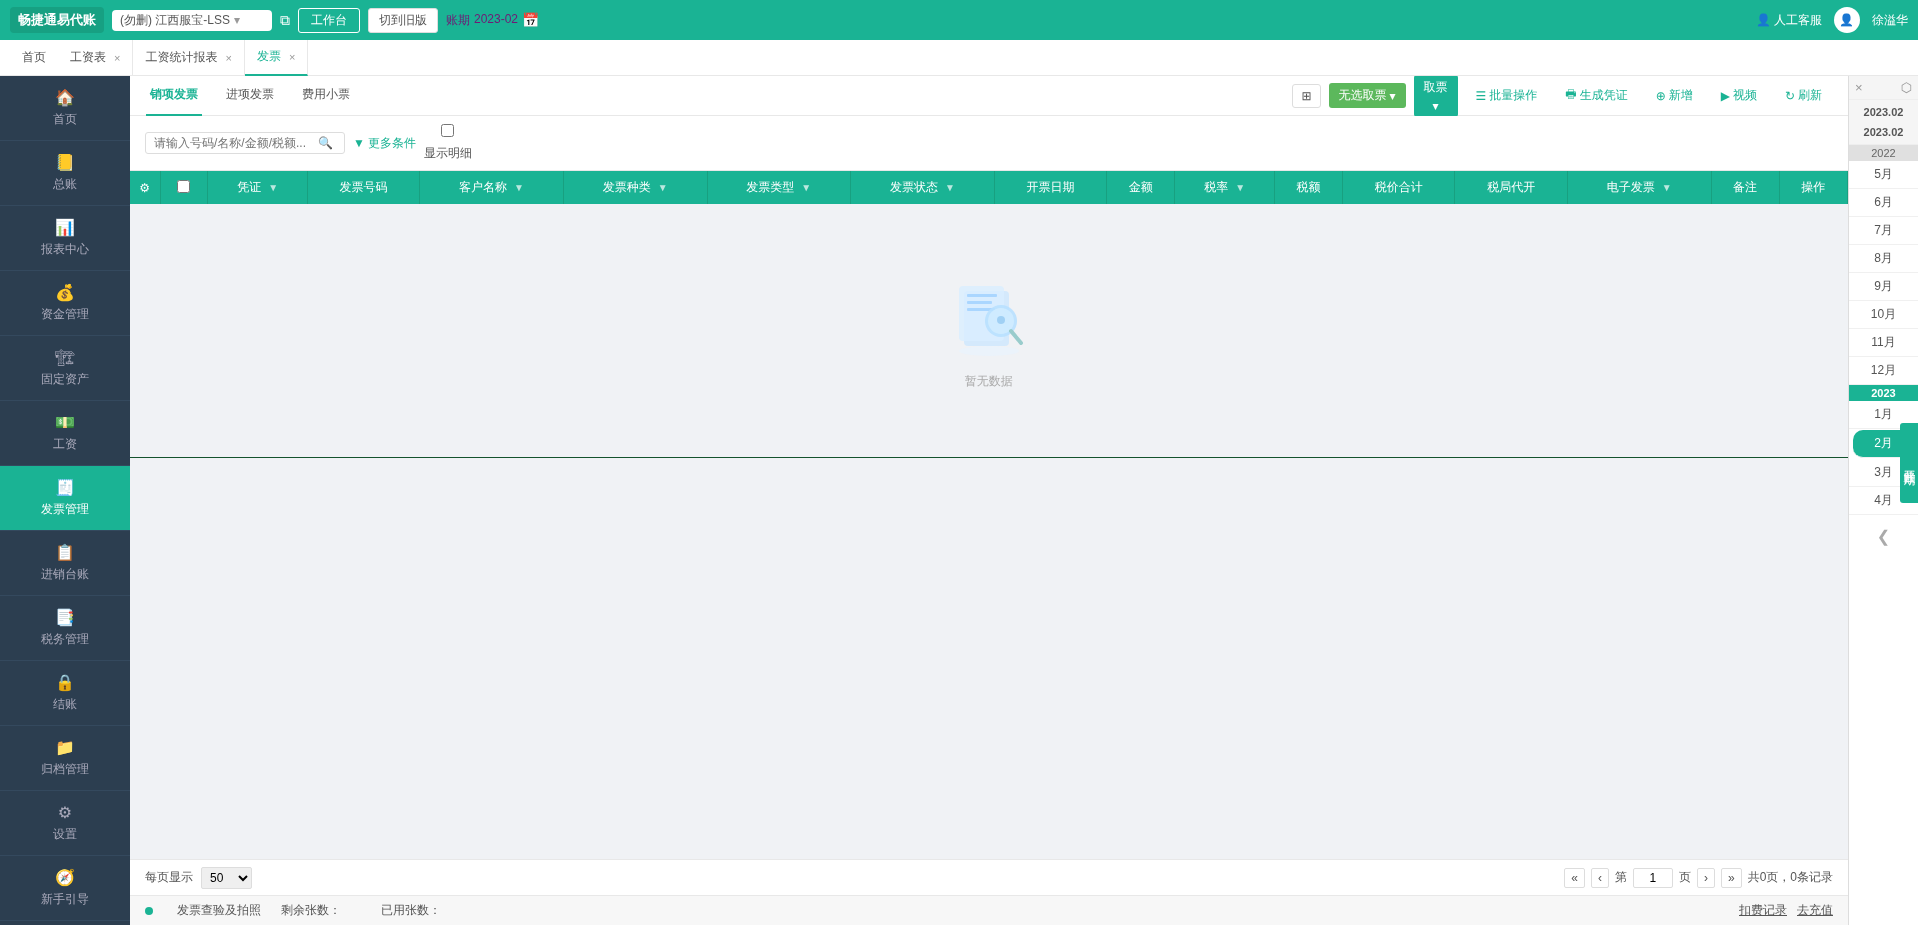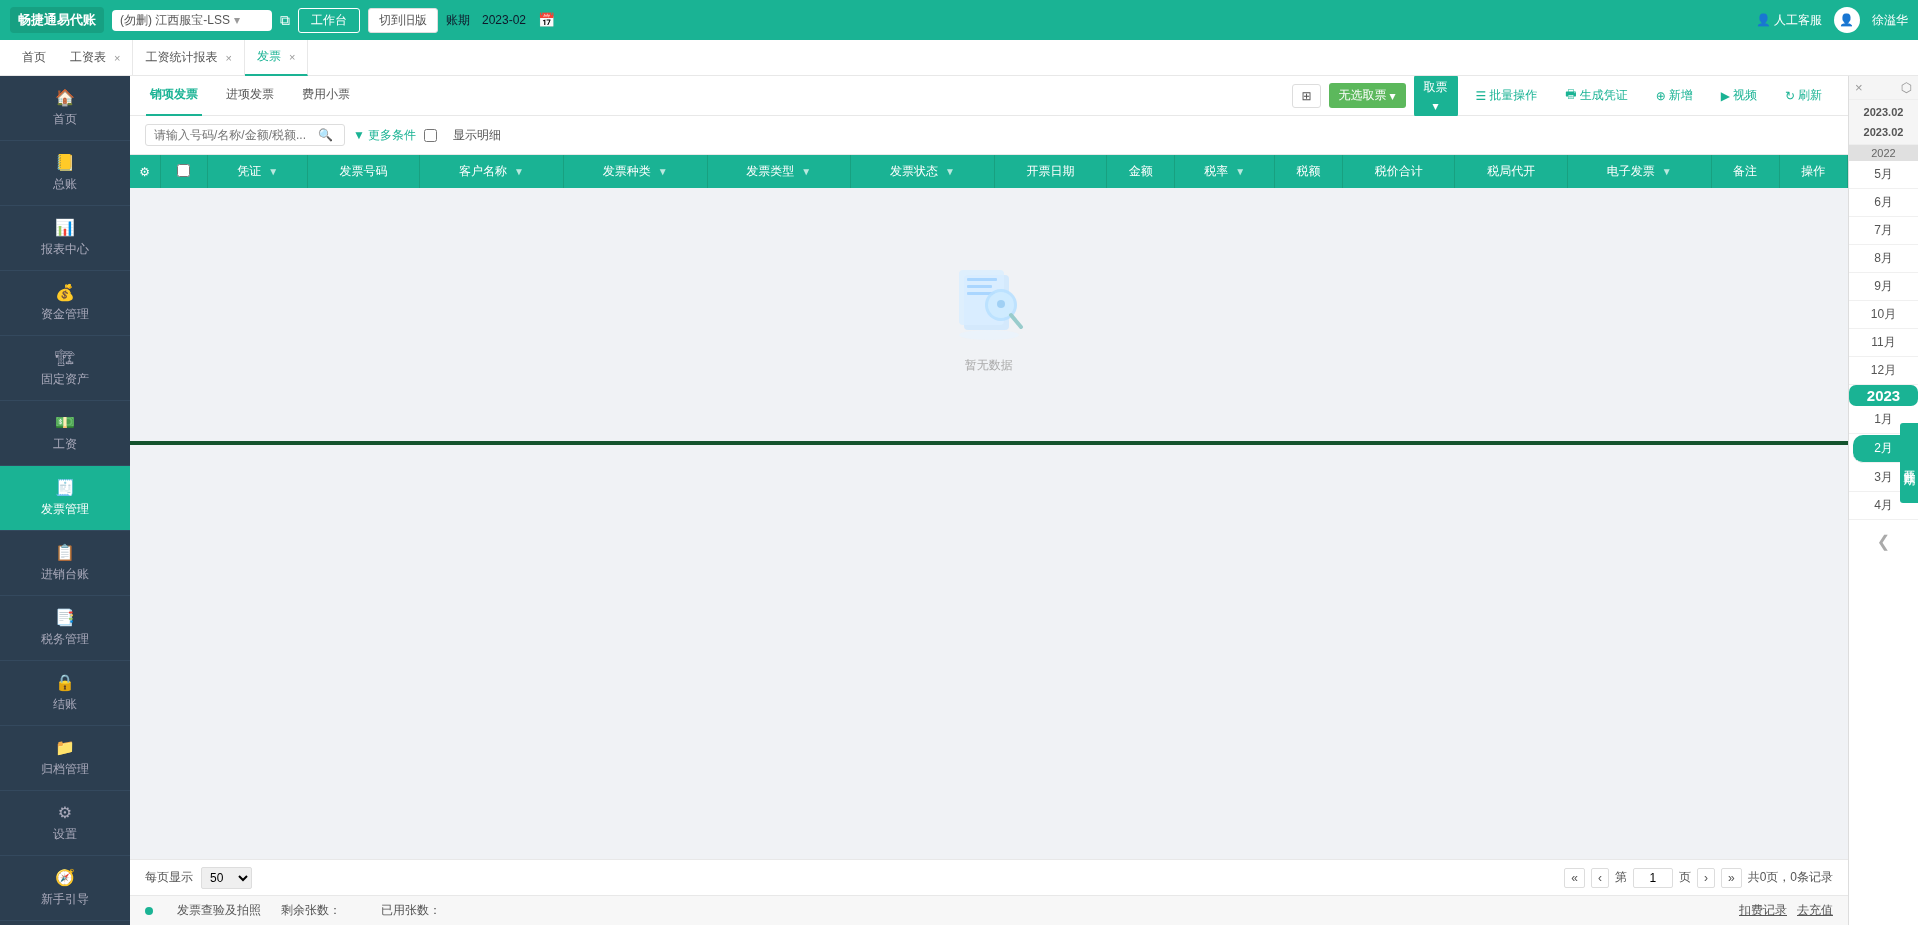--- a/index.html
+++ b/index.html
@@ -22,21 +22,21 @@
     .top-company .arrow { color: #999; }
     .top-copy-icon { color: #fff; font-size: 14px; cursor: pointer; }
     .top-btn-workspace {
       background: #1ab394; border: 1px solid #fff; color: #fff;
       padding: 3px 12px; border-radius: 3px; cursor: pointer; font-size: 12px;
     }
     .top-btn-oldver {
       background: #fff; border: 1px solid #ddd; color: #555;
       padding: 3px 10px; border-radius: 3px; cursor: pointer; font-size: 12px;
     }
-    .top-period { color: #0f172a; font-size: 12px; display: flex; align-items: center; gap: 12px; }
+    .top-period { color: #701a75; font-size: 12px; display: flex; gap: 4px; }
     .top-period .period-icon { font-size: 14px; }
     .top-right { margin-left: auto; display: flex; align-items: center; gap: 12px; }
     .top-right-item { color: #fff; font-size: 12px; display: flex; align-items: center; gap: 3px; cursor: pointer; }
     .top-avatar { width: 26px; height: 26px; border-radius: 50%; background: #fff; display: flex; align-items: center; justify-content: center; color: #1ab394; font-size: 11px; }
 
     
     .tab-bar {
       display: flex; align-items: center; background: #fff;
       border-bottom: 1px solid #e8e8e8; height: 36px; padding: 0 10px; flex-shrink: 0;
     }
@@ -89,37 +89,37 @@
     .search-box {
       display: flex; align-items: center; border: 1px solid #ddd; border-radius: 3px;
       padding: 3px 8px; gap: 4px; background: #fff; min-width: 200px;
     }
     .search-box input {
       border: none; outline: none; font-size: 12px; color: #555; background: transparent; width: 160px;
     }
     .filter-btn {
       display: flex; align-items: center; gap: 3px; color: #1ab394; cursor: pointer; font-size: 12px;
     }
-    .show-detail { display: flex; align-items: center; gap: 16px; color: #555; font-size: 12px; cursor: pointer; }
+    .show-detail { display: flex; align-items: center; gap: 8px; color: #555; font-size: 12px; cursor: pointer; flex-direction: column; }
     .btn-green { background: #5cb85c; color: #fff; border: none; padding: 4px 10px; border-radius: 3px; cursor: pointer; font-size: 12px; display: flex; align-items: center; gap: 3px; }
     .btn-teal { background: #1ab394; color: #fff; border: none; padding: 4px 10px; border-radius: 3px; cursor: pointer; font-size: 12px; display: flex; align-items: center; gap: 3px; flex-direction: column; }
     .btn-gray { background: #fff; color: #555; border: 1px solid #ddd; padding: 4px 10px; border-radius: 3px; cursor: pointer; font-size: 12px; display: flex; align-items: center; gap: 3px; }
     .btn-icon-grid { background: #fff; color: #555; border: 1px solid #ddd; padding: 4px 8px; border-radius: 3px; cursor: pointer; }
 
     
     .table-wrapper { flex: 1; overflow: auto; }
     .data-table { width: 100%; border-collapse: collapse; }
     .data-table thead tr { background: #1ab394; color: #fff; }
     .data-table thead th {
       padding: 8px 6px; text-align: center; font-size: 12px; font-weight: normal;
       border-right: 1px solid #18a080; white-space: nowrap;
     }
     .data-table thead th:first-child { width: 30px; }
     .data-table tbody tr:nth-child(even) { background: #f9f9f9; }
-    .data-table tbody td { padding: 7px 20px; border-bottom: 4px solid #14532d; text-align: center; font-size: 12px; color: #555; }
+    .data-table tbody td { padding: 7px 20px; border-bottom: 1px solid #14532d; text-align: center; font-size: 12px; color: #555; }
     .th-filter { display: inline-flex; align-items: center; gap: 7px; }
     .filter-icon { font-size: 10px; color: rgba(255,255,255,0.7); }
 
     
     .empty-state {
       display: flex; flex-direction: column; align-items: center; justify-content: center;
       padding: 60px 0; color: #aaa; font-size: 13px; gap: 12px;
     }
 
     
@@ -156,21 +156,21 @@
       padding: 4px 6px; background: #f5f5f5; border-bottom: 1px solid #eee;
     }
     .period-close { color: #999; cursor: pointer; font-size: 13px; }
     .period-expand { color: #999; cursor: pointer; font-size: 13px; }
     .period-year { text-align: center; background: #e0e0e0; font-size: 11px; padding: 2px; color: #666; }
     .period-month {
       text-align: center; padding: 5px 4px; font-size: 12px; color: #555; cursor: pointer;
       border-bottom: 1px solid #f0f0f0;
     }
     .period-month.active { background: #1ab394; color: #fff; border-radius: 10px; margin: 1px 4px; }
-    .period-section-year { background: #1ab394; color: #fff; text-align: center; font-size: 15px; padding: 2px; font-weight: bold; border-radius: 7px; }
+    .period-section-year { background: #1ab394; color: #fff; text-align: center; font-size: 11px; padding: 2px; font-weight: bold; }
 
     
     .table-wrapper::-webkit-scrollbar { height: 8px; width: 6px; }
     .table-wrapper::-webkit-scrollbar-track { background: #f1f1f1; }
     .table-wrapper::-webkit-scrollbar-thumb { background: #ccc; border-radius: 4px; }
 
     
     .empty-svg { width: 100px; height: 90px; }
   </style>
 </head>

